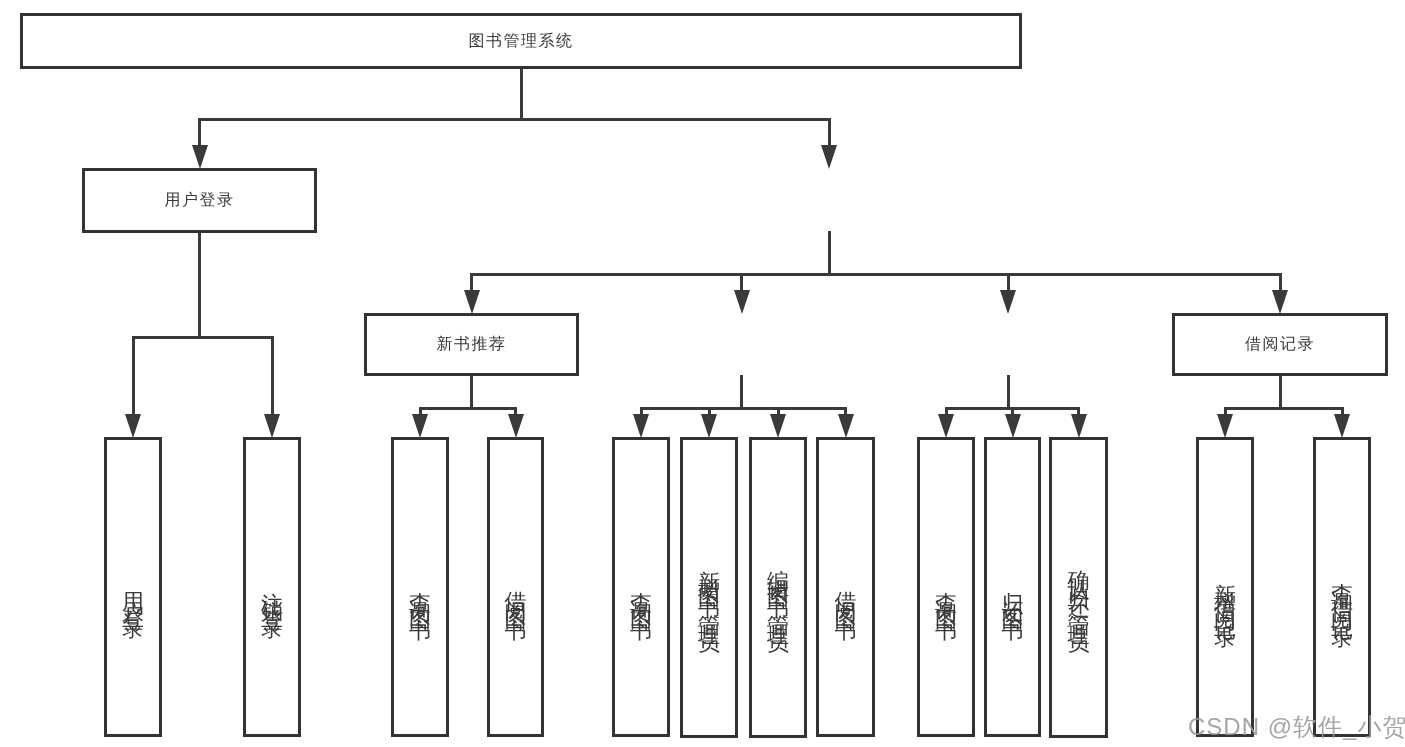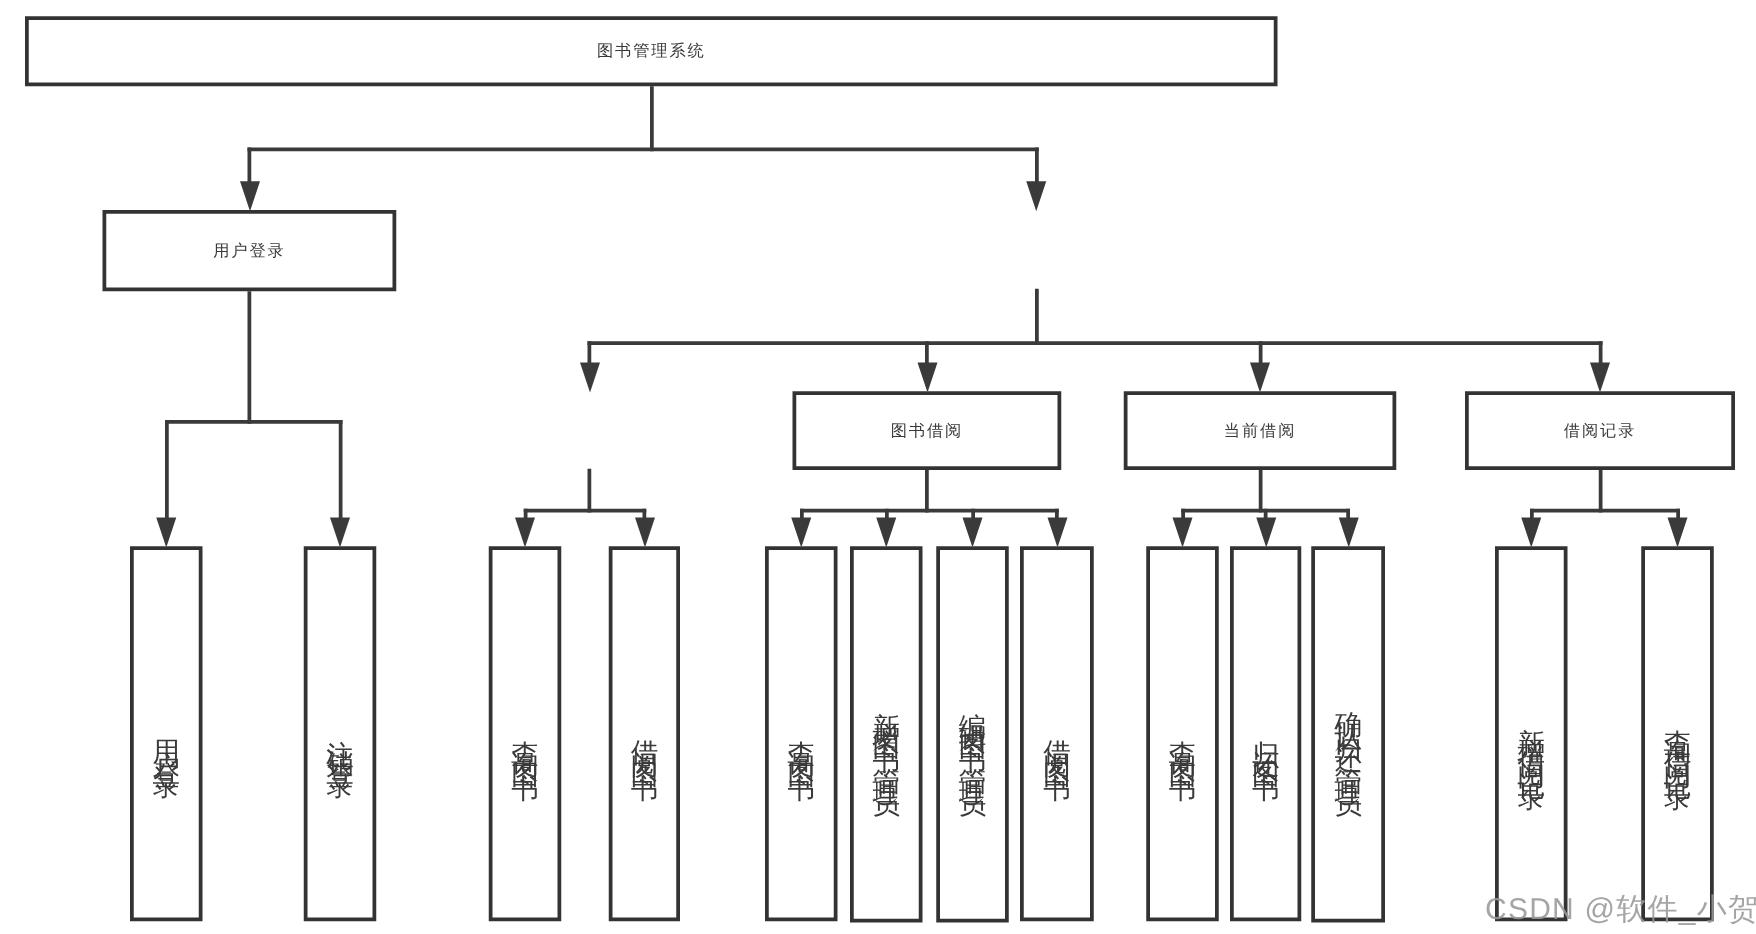--- a/index.html
+++ b/index.html
@@ -9,21 +9,21 @@
   .canvas{
     position:relative;width:1405px;height:747px;background:var(--bg);
     overflow:hidden;font-family:"Liberation Sans",sans-serif;
   }
   .node{
     position:absolute;box-sizing:border-box;background:#fff;
     border:3px solid var(--border);
     display:flex;align-items:center;justify-content:center;z-index:2;
   }
   .node .label{color:var(--text);white-space:nowrap;}
-  .horiz .label{font-size:13px;letter-spacing:1.5px;}
+  .horiz .label{font-size:16px;letter-spacing:1.5px;}
   .vert .label{
     writing-mode:vertical-rl;text-orientation:mixed;
     font-size:22px;line-height:1;letter-spacing:9px;
     padding-top:9px; 
   }
   .cline{position:absolute;background:var(--line);z-index:1;}
   .arrow{
     position:absolute;width:0;height:0;z-index:1;
     border-left:8px solid transparent;border-right:8px solid transparent;
     border-top:24px solid var(--line);
@@ -37,25 +37,22 @@
 <body>
 
 <div class="canvas">
   <div class="watermark">CSDN @软件_小贺同学</div>
 <div class="node horiz" style="left: 20px; top: 13px; width: 1002px; height: 56px;">
       <span class="label">图书管理系统</span>
     </div>
     <div class="node horiz" style="left: 82px; top: 168px; width: 235px; height: 65px;">
       <span class="label">用户登录</span>
     </div>
-    <div class="node horiz" style="left: 634px; top: 313px; width: 215px; height: 63px;">
-      <span class="label">图书借阅</span>
-    </div>
-    <div class="node horiz" style="left: 899px; top: 313px; width: 218px; height: 63px;">
-      <span class="label">当前借阅</span>
+    <div class="node horiz" style="left: 364px; top: 313px; width: 215px; height: 63px;">
+      <span class="label">新书推荐</span>
     </div>
     <div class="node horiz" style="left: 1172px; top: 313px; width: 216px; height: 63px;">
       <span class="label">借阅记录</span>
     </div>
     <div class="node vert" style="left: 104px; top: 437px; width: 58px; height: 300px;">
       <span class="label">用户登录</span>
     </div>
     <div class="node vert" style="left: 243px; top: 437px; width: 58px; height: 300px;">
       <span class="label">注销登录</span>
     </div>

